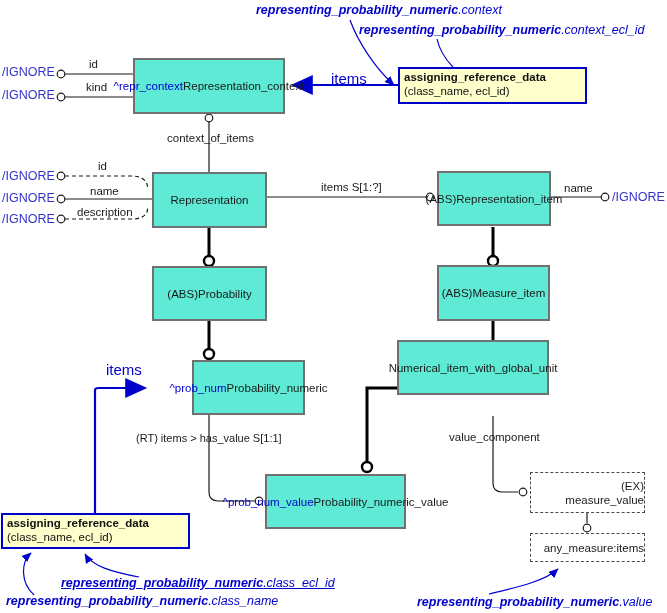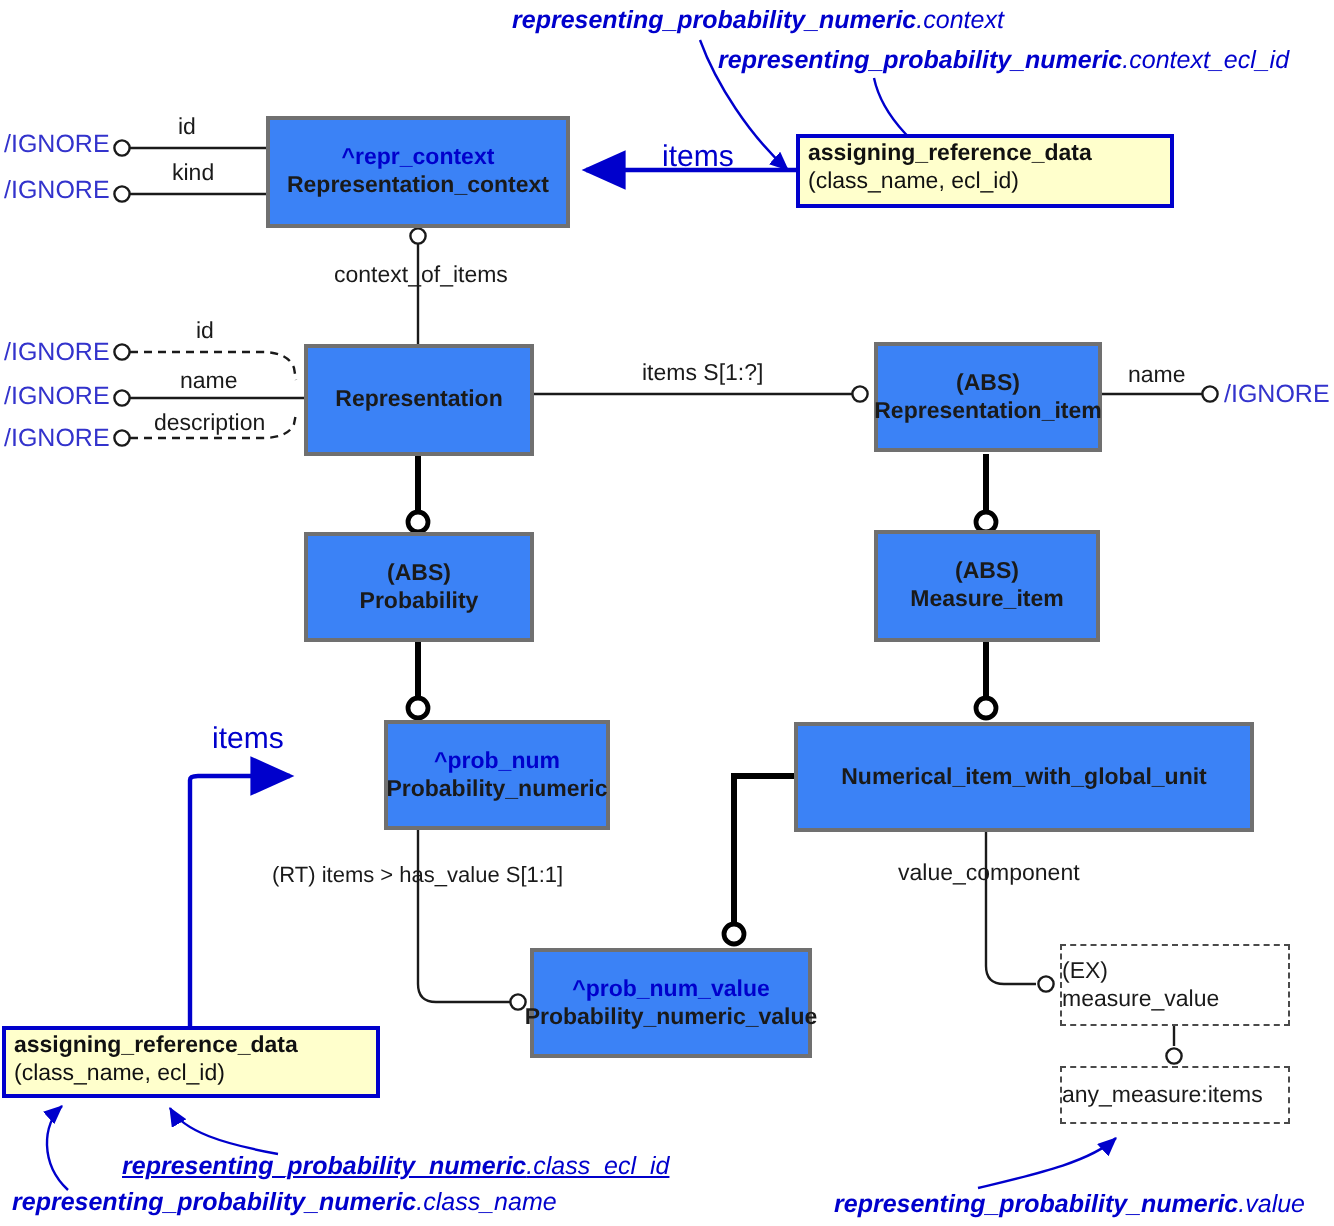--- a/index.html
+++ b/index.html
@@ -9,29 +9,29 @@
     --box-border:#707070;
     --line-black:#1a1a1a;
   }
   html,body{margin:0;padding:0;background:#fff;}
   .canvas{
     position:relative;width:667px;height:613px;background:#ffffff;
     font-family:"Liberation Sans", sans-serif;overflow:hidden;
   }
   svg.wires{position:absolute;left:0;top:0;width:667px;height:613px;}
   .ebox{
-    position:absolute;box-sizing:border-box;background:#3b82f6;
+    position:absolute;box-sizing:border-box;background:#5eead4;
     border:2px solid var(--box-border);
-    display:flex;flex-direction:column;align-items:center;justify-content:center;
-    font-size:11.5px;color:var(--line-black);line-height:14px;text-align:center;white-space:nowrap;font-weight:bold;
+    display:flex;align-items:center;justify-content:center;
+    font-size:11.5px;color:var(--line-black);line-height:14px;text-align:center;white-space:nowrap;
   }
   .dbox{
     position:absolute;box-sizing:border-box;background:#fff;
     border:1.5px dashed #4a4a4a;
-    display:flex;flex-direction:column;align-items:flex-start;justify-content:center;
+    display:flex;flex-direction:column;align-items:flex-end;justify-content:center;
     font-size:11.5px;color:var(--line-black);line-height:14px;text-align:center;white-space:nowrap;
   }
   .ybox{
     position:absolute;box-sizing:border-box;background:var(--note-fill);
     border:2px solid var(--accent-blue);
     padding:1px 4px;font-size:11.5px;color:#111;line-height:14px;white-space:nowrap;
   }
   .ybox .ytitle{font-weight:bold;}
   .alias{color:var(--accent-blue);}
   .lbl{position:absolute;font-size:11.5px;color:var(--line-black);white-space:nowrap;}
@@ -133,21 +133,21 @@
   <div class="ebox" style="left:437px;top:265px;width:113px;height:56px;">
     <div>(ABS)</div>
     <div>Measure_item</div>
   </div>
 
   <div class="ebox" style="left:152px;top:360px;width:113px;height:55px;margin-left:40px;">
     <div class="alias">^prob_num</div>
     <div>Probability_numeric</div>
   </div>
 
-  <div class="ebox" style="left:397px;top:361px;width:230px;height:55px;">
+  <div class="ebox" style="left:397px;top:340px;width:152px;height:55px;">
     <div>Numerical_item_with_global_unit</div>
   </div>
 
   <div class="ebox" style="left:265px;top:474px;width:141px;height:55px;">
     <div class="alias">^prob_num_value</div>
     <div>Probability_numeric_value</div>
   </div>
 
   <div class="dbox" style="left:530px;top:472px;width:115px;height:41px;">
     <div>(EX)</div>

